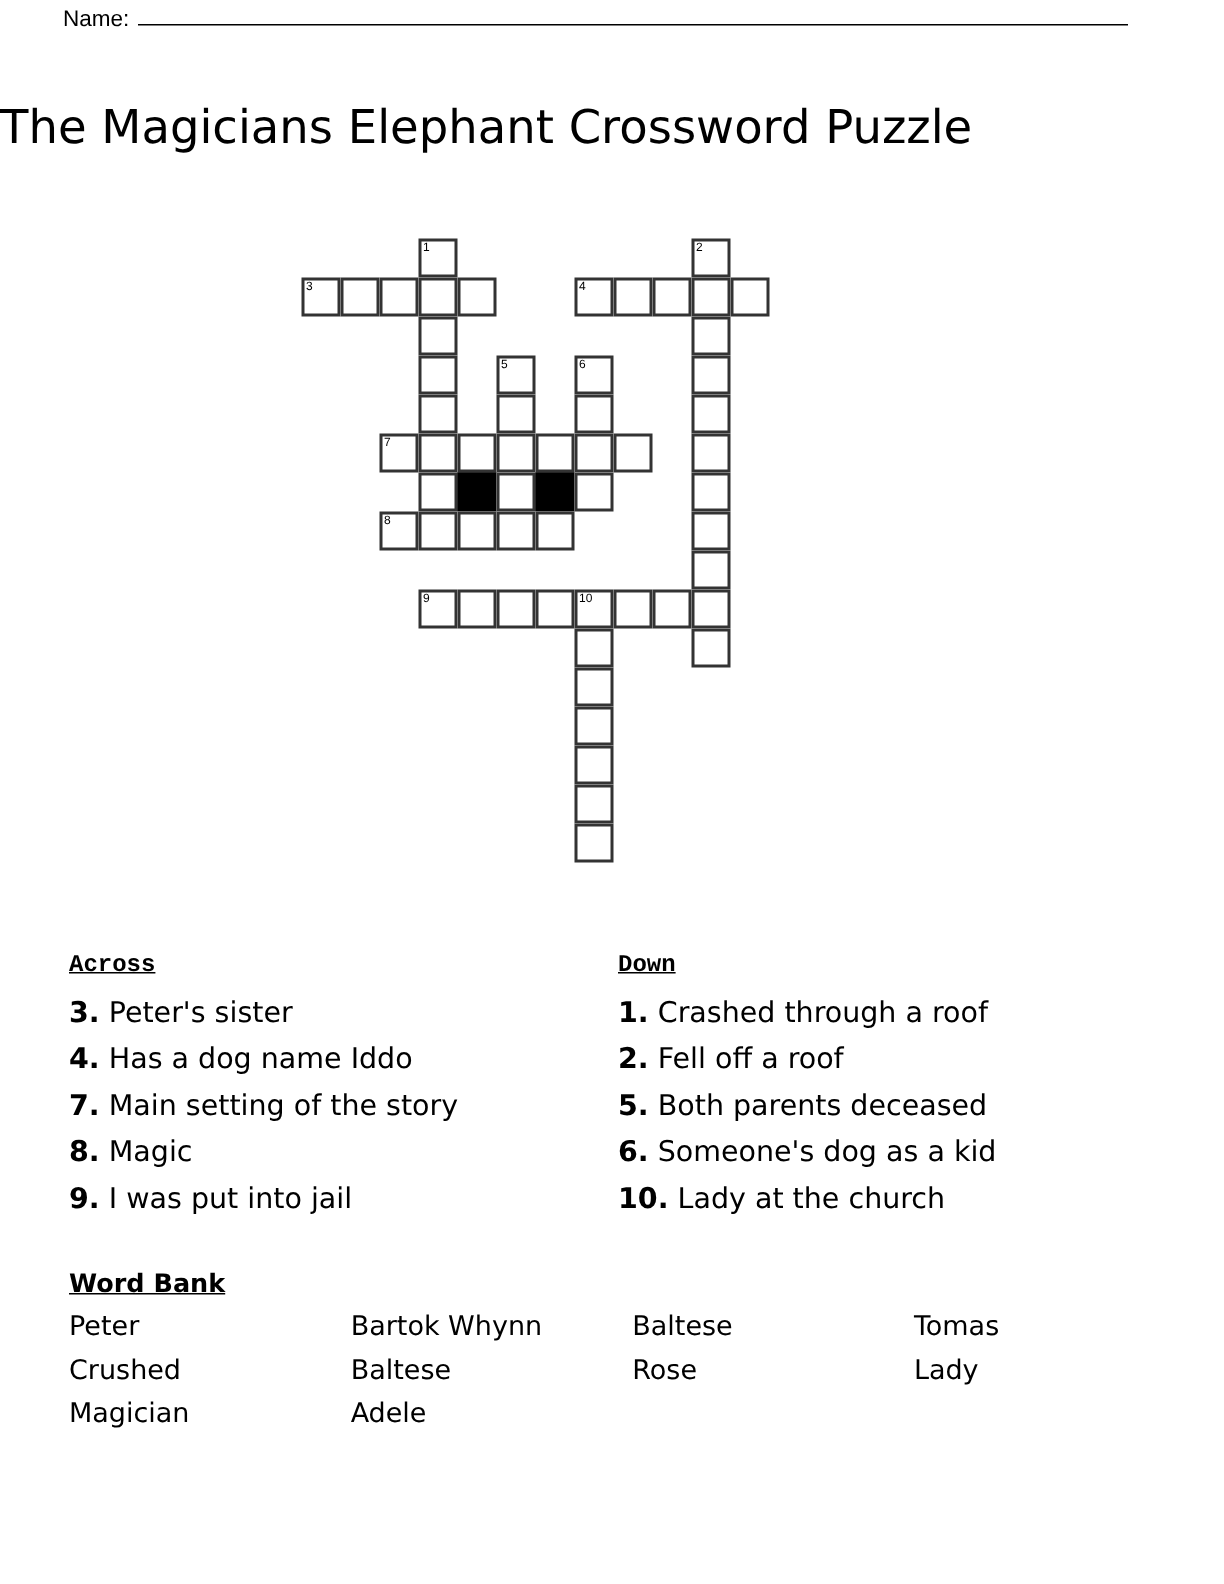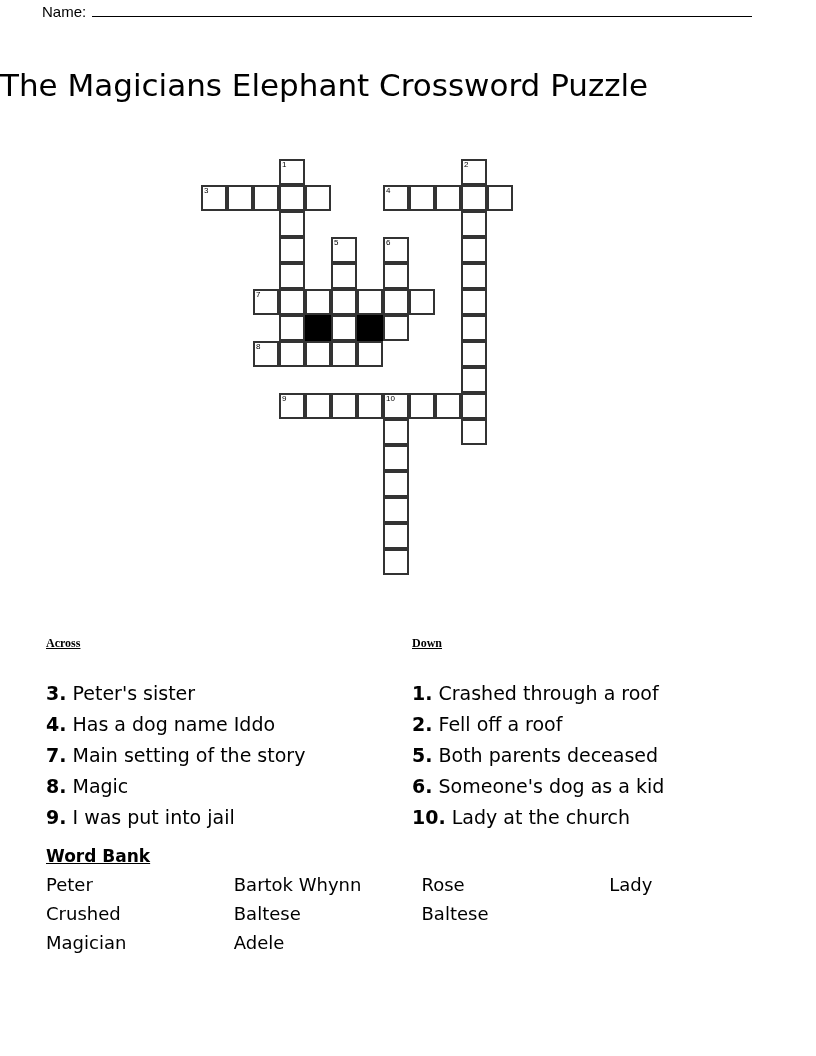--- a/index.html
+++ b/index.html
@@ -91,26 +91,26 @@
     top: 628px;
     width: 724px;
   }
   .clue-columns {
     display: flex;
     align-items: flex-start;
   }
   .clue-col-across { width: 366px; }
   .clue-col-down   { width: 350px; }
   .clue-heading {
-    font-family: Liberation Serif, serif;
-    font-size: 12px;
+    font-family: Liberation Mono, monospace;
+    font-size: 16px;
     font-weight: 700;
     text-decoration: underline;
     line-height: 30px;
-    margin-bottom: 20px;
+    margin-bottom: 2px;
     display: inline-block;
   }
   .clue-list {
     list-style: none;
     margin: 0;
     padding: 0;
   }
   .clue-item {
     font-family: "DejaVu Sans", sans-serif;
     font-size: 19px;
@@ -277,22 +277,23 @@
         <div class="wb-word">Peter</div>
         <div class="wb-word">Crushed</div>
         <div class="wb-word">Magician</div>
       </div>
       <div class="wb-col">
         <div class="wb-word">Bartok Whynn</div>
         <div class="wb-word">Baltese</div>
         <div class="wb-word">Adele</div>
       </div>
       <div class="wb-col">
+        <div class="wb-word">Baltese</div>
         <div class="wb-word">Rose</div>
-        <div class="wb-word">Baltese</div>
         <div class="wb-word">&nbsp;</div>
       </div>
       <div class="wb-col">
+        <div class="wb-word">Tomas</div>
         <div class="wb-word">Lady</div>
         <div class="wb-word">&nbsp;</div>
       </div>
     </div>
 </div>
 
 </body></html>

